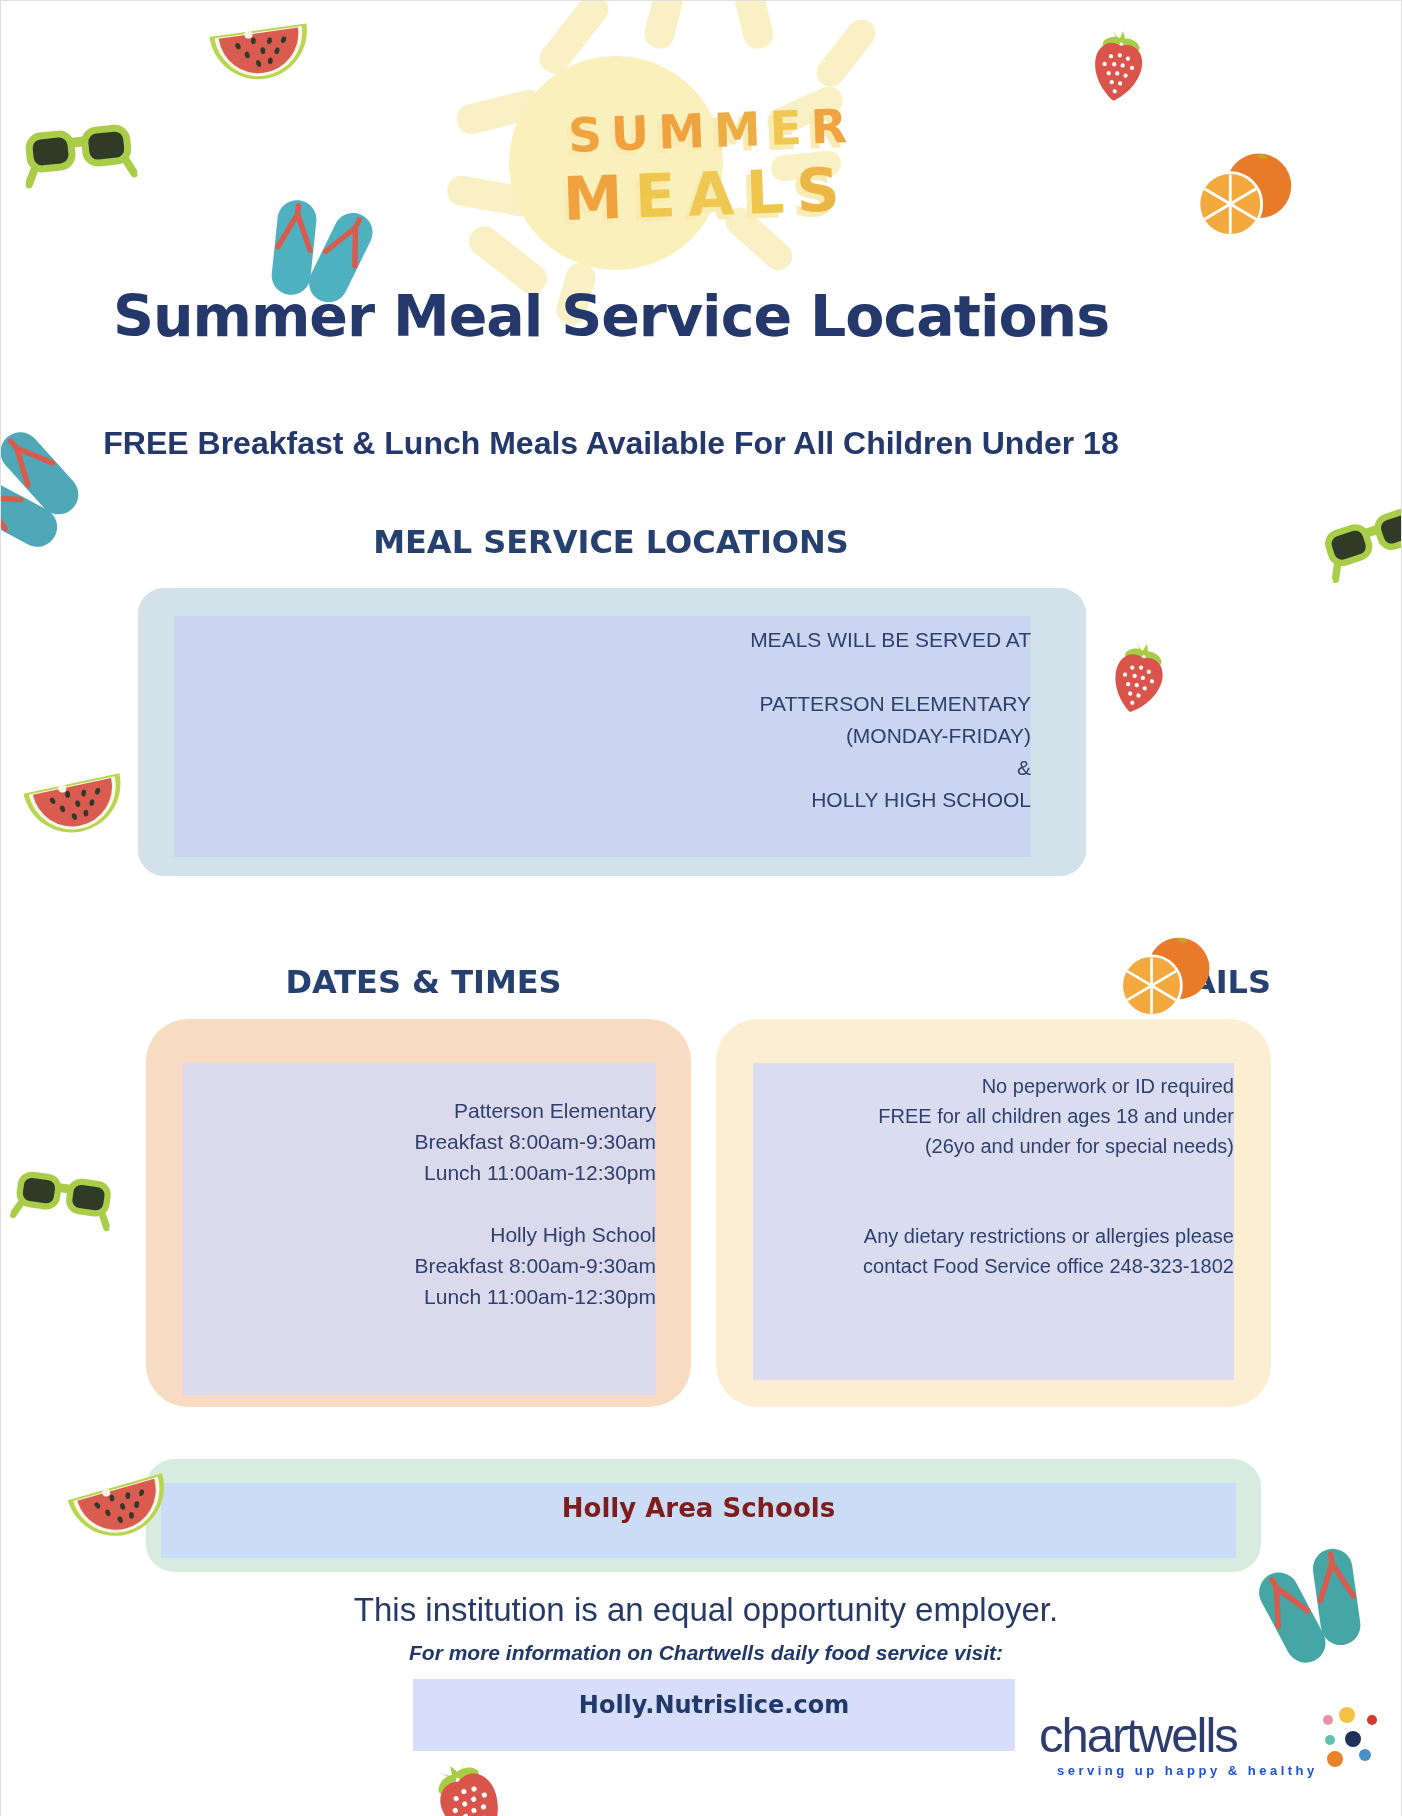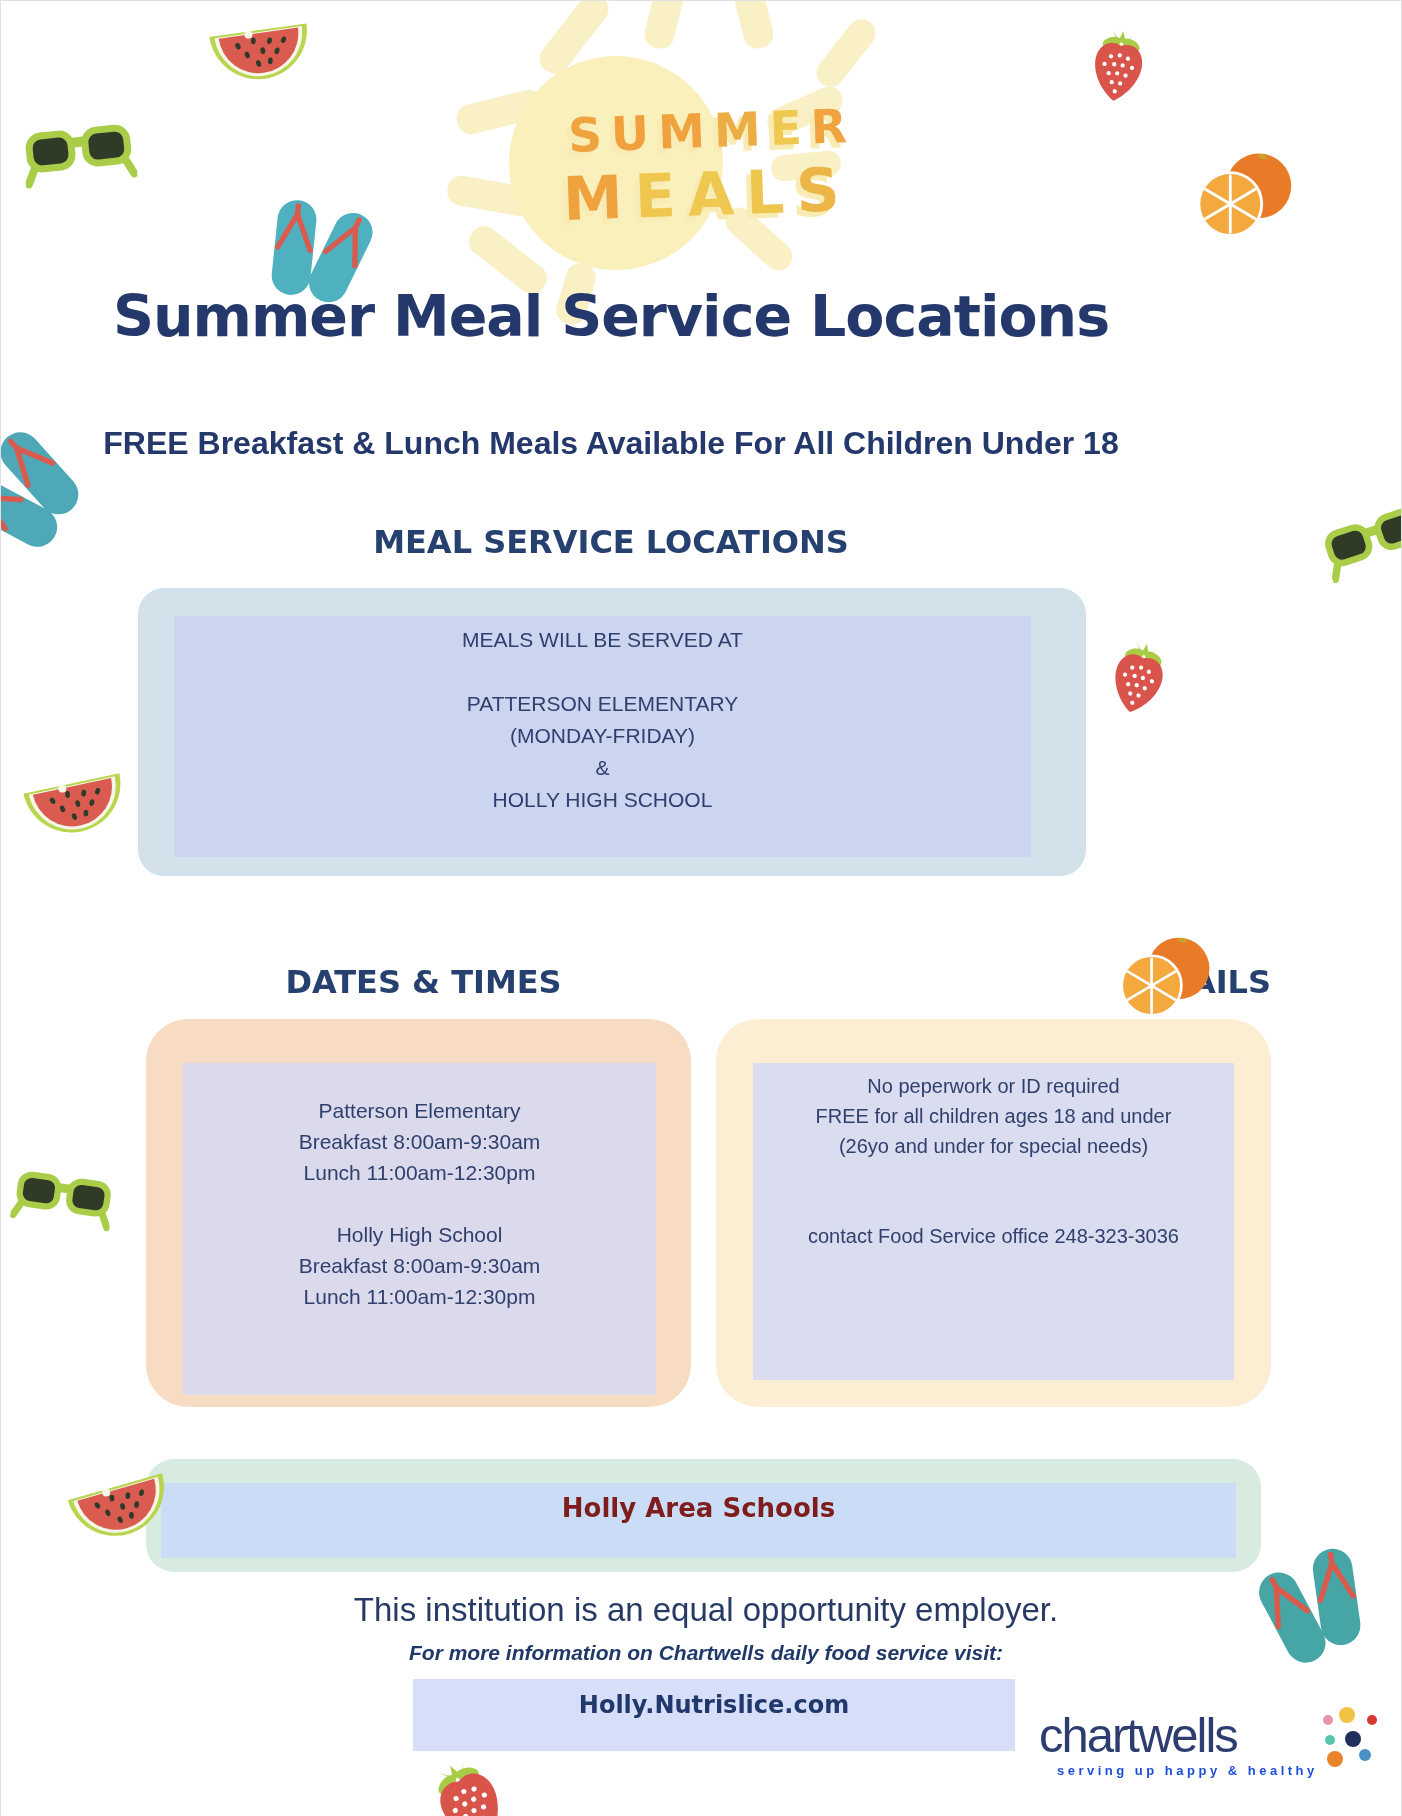--- a/index.html
+++ b/index.html
@@ -26,21 +26,21 @@
   .h-locations{left:0;top:522px;width:1220px;}
   .h-dates{left:150px;top:962px;width:545px;}
   .h-details{left:715px;top:962px;width:555px;text-align:right;}
   .loc-outer{left:137px;top:587px;width:948px;height:288px;background:#D3E1EB;border-radius:26px;}
   .loc-inner{left:173px;top:615px;width:857px;height:233px;background:#CBD5F0;}
   .dates-outer{left:145px;top:1018px;width:545px;height:388px;background:#F7DCC3;border-radius:42px;}
   .dates-inner{left:182px;top:1062px;width:473px;height:300px;background:#DBDAEC;}
   .details-outer{left:715px;top:1018px;width:555px;height:388px;background:#FBEED2;border-radius:42px;}
   .details-inner{left:752px;top:1062px;width:481px;height:309px;background:#DADDEF;}
   .box-lines{color:#30406E;text-align:center;}
-  .box-lines .ln{height:var(--lh,32px);line-height:var(--lh,32px);white-space:nowrap;}
+  .box-lines .ln{height:var(--lh,32px);line-height:var(--lh,32px);white-space:nowrap;text-align:right;}
 
   
   .banner-outer{left:145px;top:1458px;width:1115px;height:113px;background:#D7EBE1;border-radius:28px;}
   .banner-inner{left:160px;top:1482px;width:1075px;height:75px;background:#CBDCF7;}
   .banner-text{left:160px;top:1492px;width:1075px;font-family:"DejaVu Sans",sans-serif;font-weight:bold;font-size:26px;color:#7f1d1d;}
 
   
   .eoe{left:0;top:1590px;width:1410px;font-size:33px;color:#273A66;}
   .info{left:0;top:1640px;width:1410px;font-weight:bold;font-style:italic;font-size:21px;color:#21386B;}
   .sitebar{left:412px;top:1678px;width:602px;height:72px;background:#D7DEFA;}
@@ -102,21 +102,22 @@
     </div>
 
   <div class="abs ctr sec-heading h-details">DETAILS</div>
   <div class="abs details-outer"></div>
   <div class="abs details-inner box-lines" style="--lh:30px;font-size:20px;padding-top:8px;">
       <div class="ln">No peperwork or ID required</div>
       <div class="ln">FREE for all children ages 18 and under</div>
       <div class="ln">(26yo and under for special needs)</div>
       <div class="ln"></div>
       <div class="ln"></div>
-      <div class="ln">contact Food Service office 248-323-3036</div>
+      <div class="ln">Any dietary restrictions or allergies please</div>
+      <div class="ln">contact Food Service office 248-323-1802</div>
     </div>
 
   <div class="abs banner-outer"></div>
   <div class="abs banner-inner"></div>
   <div class="abs ctr banner-text">Holly Area Schools</div>
 
   <div class="abs ctr eoe">This institution is an equal opportunity employer.</div>
   <div class="abs ctr info">For more information on Chartwells daily food service visit:</div>
   <div class="abs sitebar"></div>
   <div class="abs ctr sitetext">Holly.Nutrislice.com</div>

